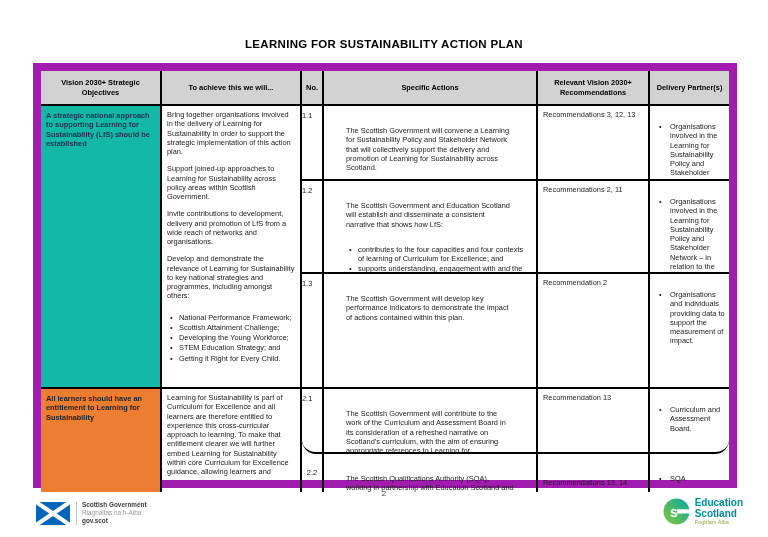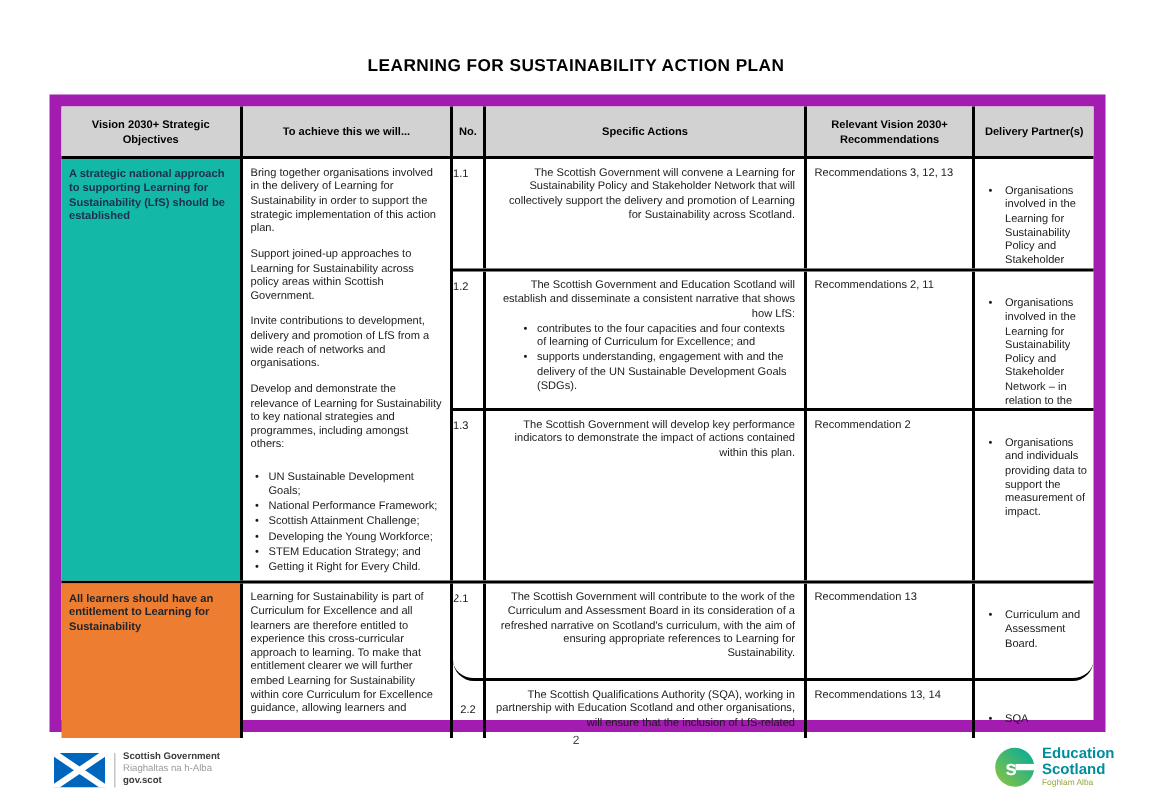--- a/index.html
+++ b/index.html
@@ -35,21 +35,21 @@
 
   .rows { flex:1; display:flex; flex-direction:column; }
   .arow { display:flex; border-bottom:2px solid #000; overflow:hidden; }
   .arow:last-child { border-bottom:none; }
   .r11 { height:75px; } .r12 { height:93px; } .r13 { height:113px; }
   .r21 { height:65px;border-radius:14px; } .r22 { height:38px; }
 
   .no-cell { width:22px; border-right:2px solid #000; padding-top:5px; text-align:left; }
   .no-mid  { padding-top:0; display:flex; align-items:center; justify-content:center; }
   .action-cell { width:214px; border-right:2px solid #000; padding:4px 6px; }
-  .action-cell p { margin:0;text-align:right; }
+  .action-cell p { margin:16px; }
   .rec-cell { width:112px; border-right:2px solid #000; padding:4px 5px; }
   .partner-cell { flex:1; padding:4px 4px 4px 6px; }
 
   ul.blist { list-style:none; margin:12px 0 0 0; padding:0 0 0 3px; }
   ul.blist li { position:relative; padding-left:9px; margin:0 0 1px 0; }
   ul.blist li:before { content:"\2022"; position:absolute; left:0; top:0; }
   ul.action-ul { margin-left:16px; margin-top:1px; }
   ul.partner-ul li { margin-bottom:2px; padding-left:11px; }
 
   .page-num { position:absolute; top:489px; left:0; width:768px; text-align:center; font-size:8px; color:#444; }
@@ -88,21 +88,20 @@
 
     <div class="section s1">
       <div class="c1 obj-cell obj-blue">A strategic national approach to supporting Learning for Sustainability (LfS) should be established</div>
 
       <div class="c2 achieve-cell">
         <p>Bring together organisations involved in the delivery of Learning for Sustainability in order to support the strategic implementation of this action plan.</p>
         <p>Support joined-up approaches to Learning for Sustainability across policy areas within Scottish Government.</p>
         <p>Invite contributions to development, delivery and promotion of LfS from a wide reach of networks and organisations.</p>
         <p>Develop and demonstrate the relevance of Learning for Sustainability to key national strategies and programmes, including amongst others:</p>
         <ul class="blist">
-          <li>UN Sustainable Development Goals;</li>
           <li>National Performance Framework;</li>
           <li>Scottish Attainment Challenge;</li>
           <li>Developing the Young Workforce;</li>
           <li>STEM Education Strategy; and</li>
           <li>Getting it Right for Every Child.</li>
         </ul>
       </div>
 
       <div class="rows">
 
@@ -172,21 +171,21 @@
               <li>Curriculum and Assessment Board.</li>
             </ul>
           </div>
         </div>
 
         <div class="arow r22">
           <div class="no-cell no-mid">2.2</div>
           <div class="action-cell">
             <p>The Scottish Qualifications Authority (SQA), working in partnership with Education Scotland and other organisations, will ensure that the inclusion of LfS-related</p>
           </div>
-          <div class="rec-cell" style="padding-top:4px;">Recommendations 13, 14</div>
+          <div class="rec-cell" style="padding-top:24px;">Recommendations 13, 14</div>
           <div class="partner-cell" style="padding-top:8px;">
             <ul class="blist partner-ul">
               <li>SQA</li>
             </ul>
           </div>
         </div>
 
       </div>
     </div>
 

